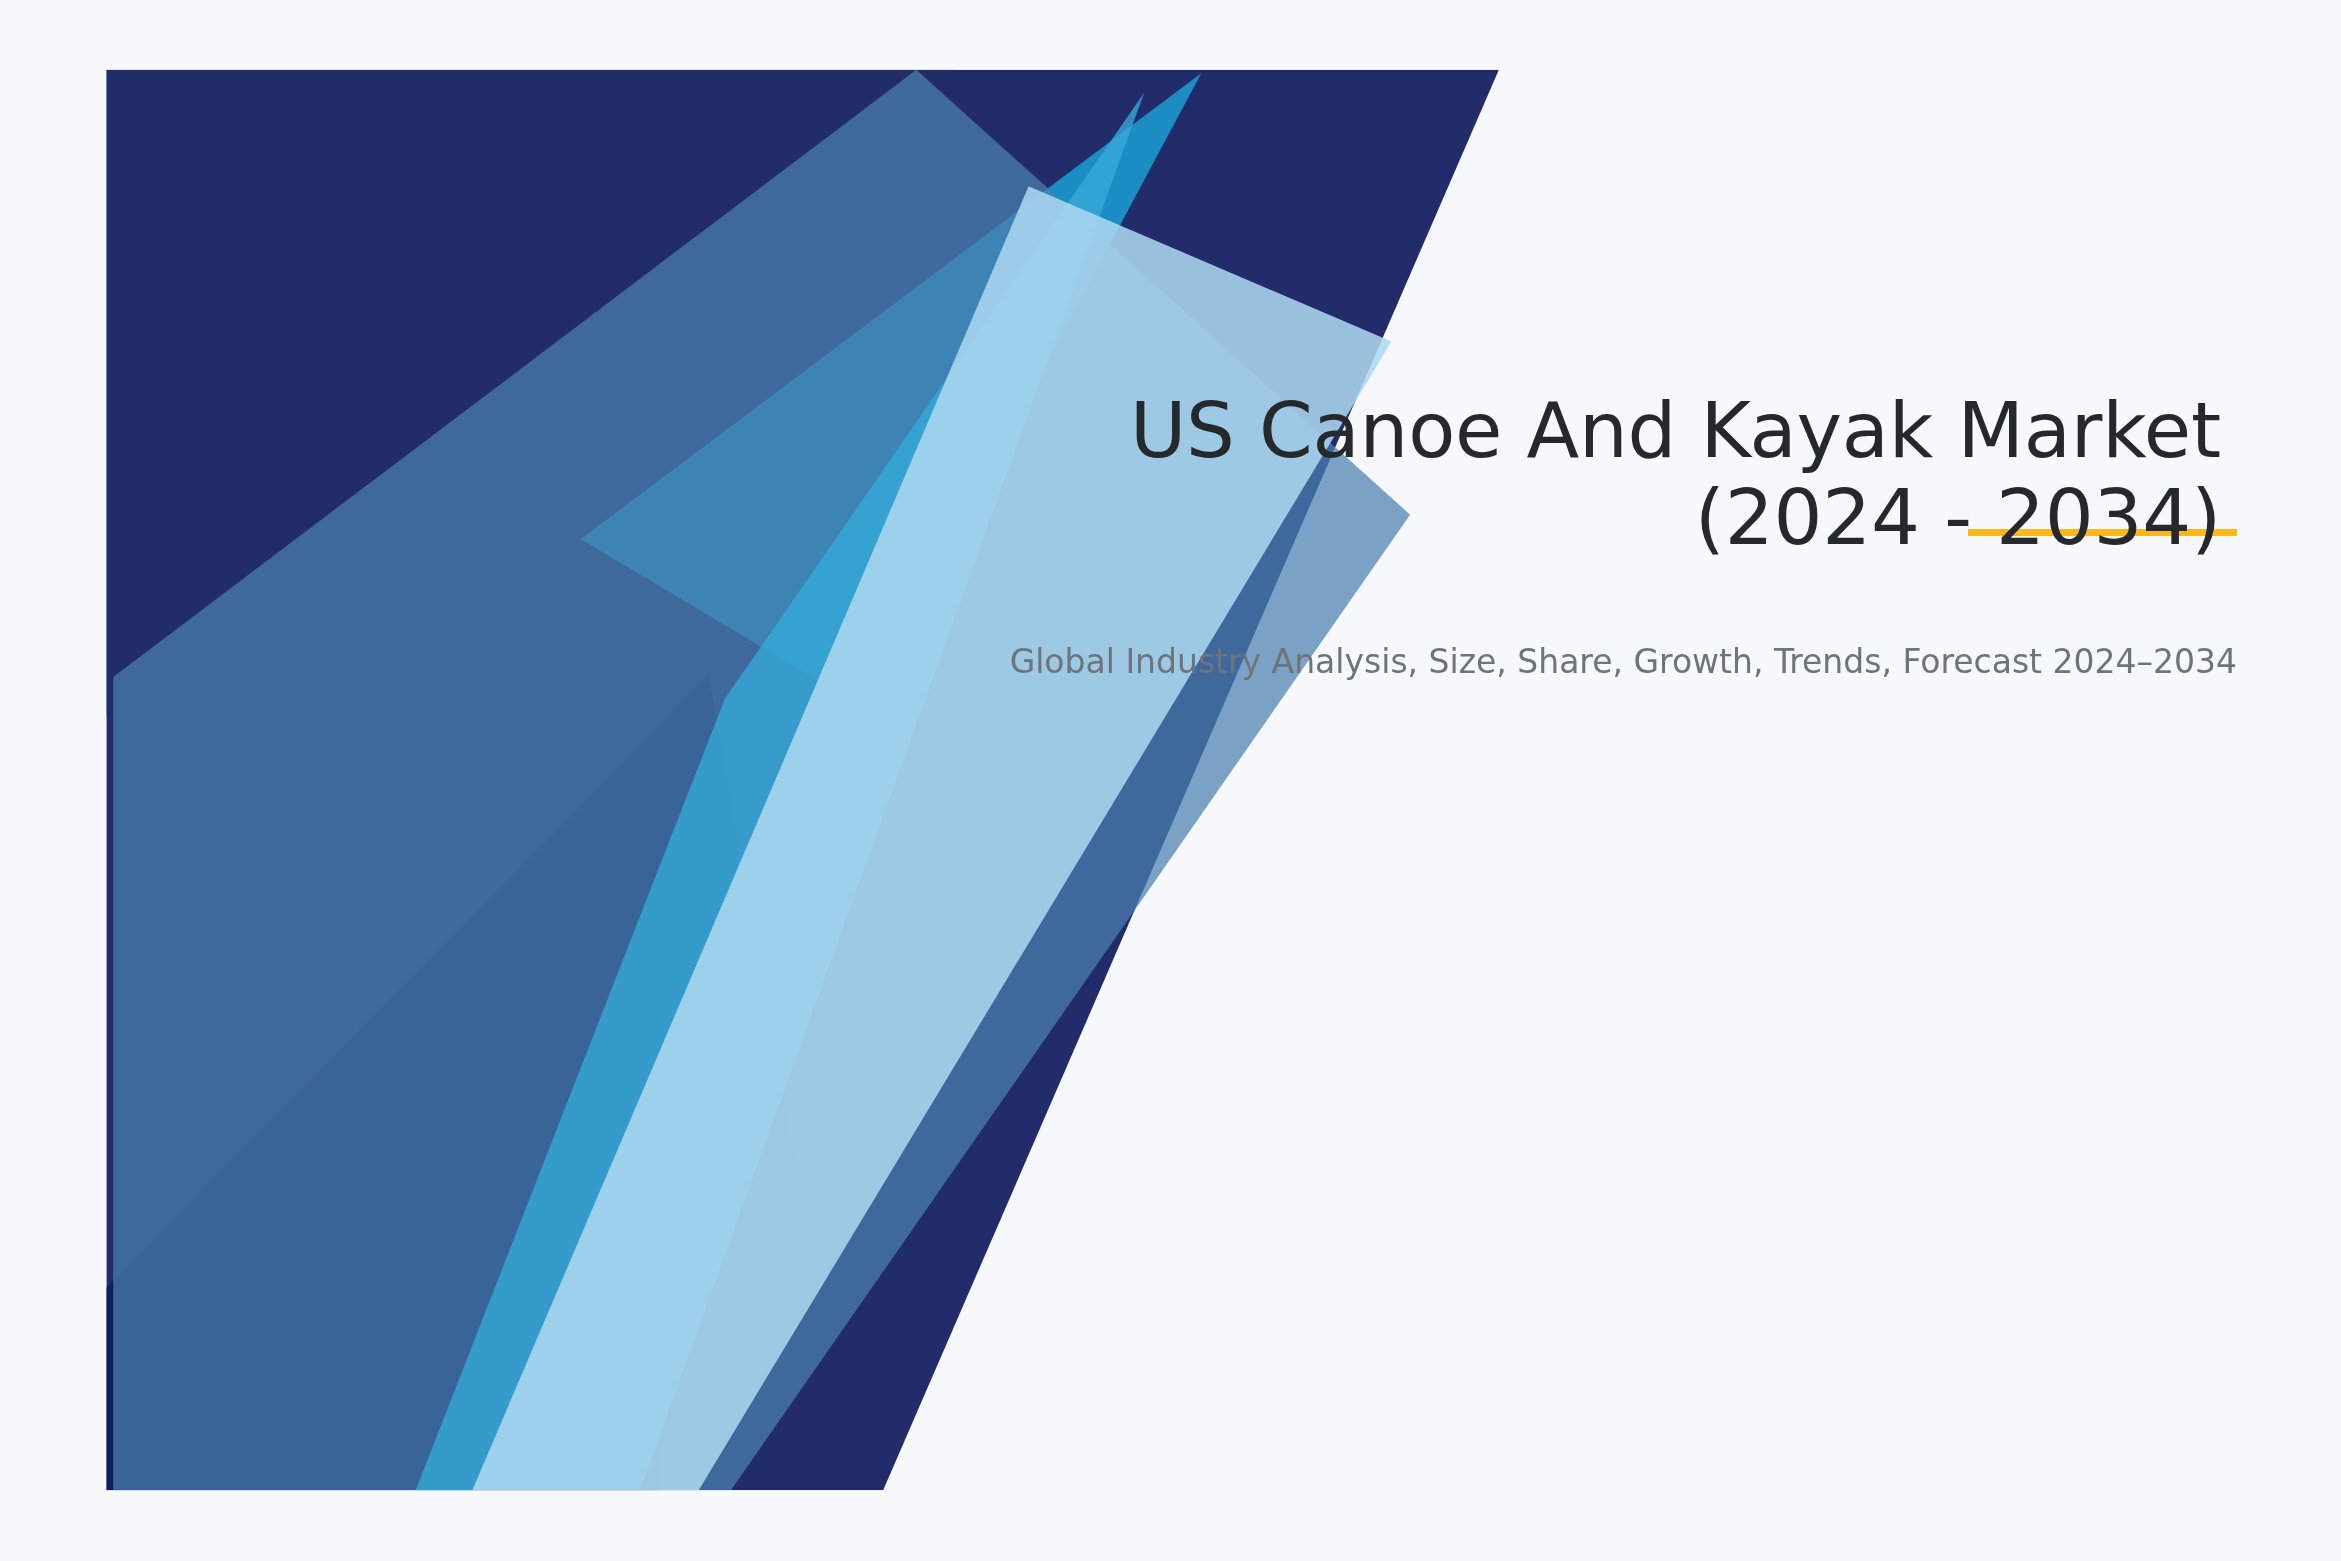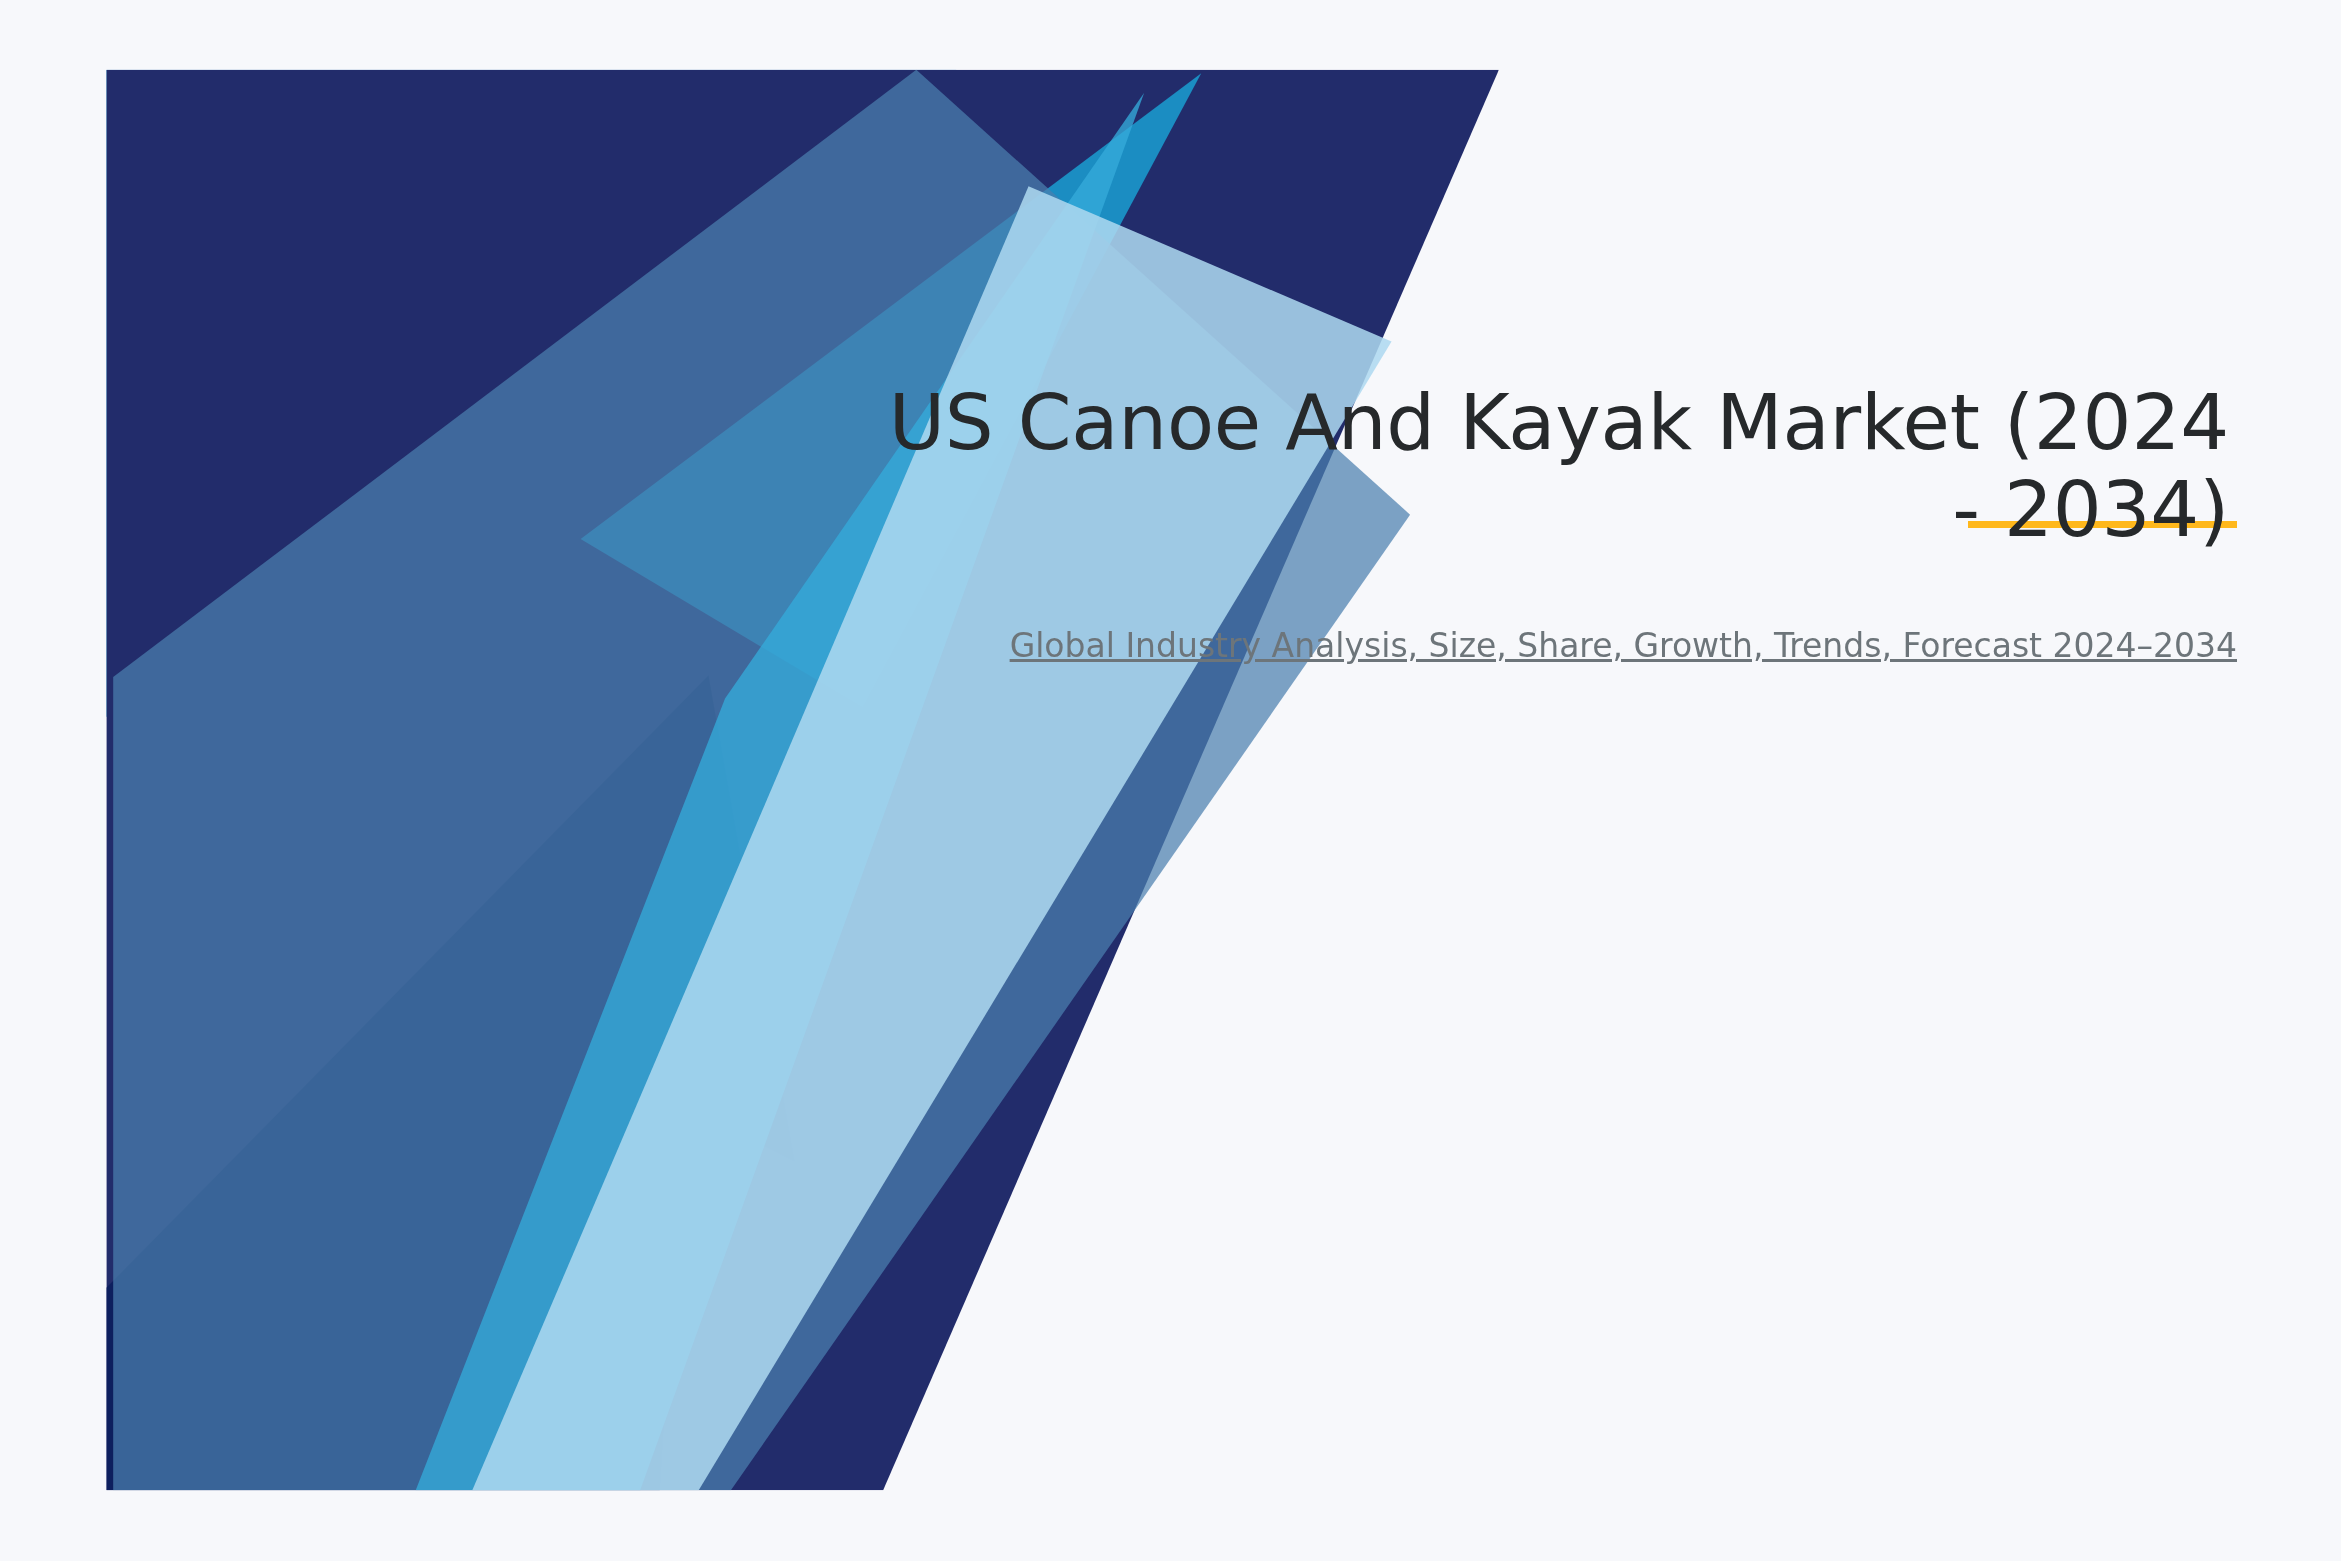--- a/index.html
+++ b/index.html
@@ -42,21 +42,21 @@
     right: 0px;
     bottom: 25px;
     width: 269px;
     height: 6.8px;
     background: #ffb81c;
     z-index: 1;
   }
   #page-title {
     position: relative;
     z-index: 2;
-    margin: 8px;
+    margin: 16px;
     font-size: 77px;
     line-height: 1.13;
     font-weight: 400;
     color: #26292b;
     letter-spacing: -0.2px;
     white-space: normal;
   }
   #page-subtitle {
     margin: 0;
     padding-top: 64px;
@@ -98,18 +98,18 @@
     </g>
   </svg>
 
   <div id="text-column">
 
     <div id="title-block">
       <span id="title-underline" style="background: rgb(255, 184, 28);"></span>
       <h1 id="page-title" style="color: rgb(38, 41, 43);">US Canoe And Kayak Market (2024 - 2034)</h1>
     </div>
 
-    <p id="page-subtitle" style="color: rgb(109, 117, 122); text-decoration: underline;">Global Industry Analysis, Size, Share, Growth, Trends, Forecast 2024–2034</p>
+    <p id="page-subtitle" style="color: rgb(109, 117, 122);">Global Industry Analysis, Size, Share, Growth, Trends, Forecast 2024–2034</p>
 
   </div>
 
 </div>
 
 
 </body></html>

